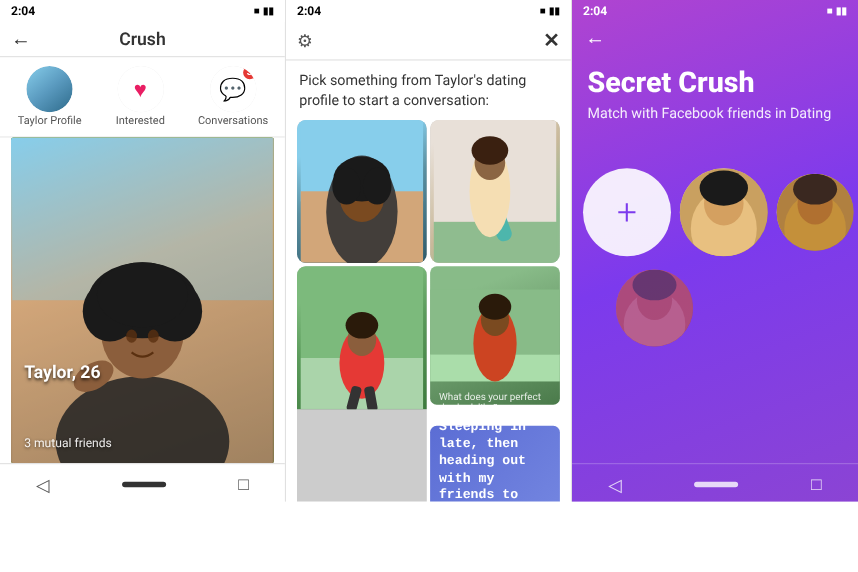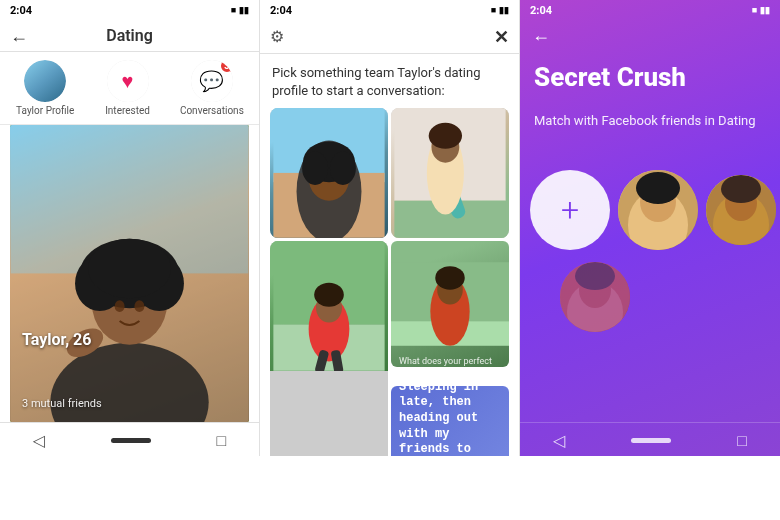--- a/index.html
+++ b/index.html
@@ -271,21 +271,21 @@
       font-size: 18px;
       cursor: pointer;
     }
     .panel3-content {
       padding: 8px 14px;
     }
     .panel3-title {
       font-size: 26px;
       font-weight: 800;
       color: #fff;
-      margin-bottom: 20px;
+      margin-bottom: 4px;
     }
     .panel3-subtitle {
       font-size: 13px;
       color: rgba(255,255,255,0.9);
       line-height: 1.4;
       margin-bottom: 32px;
     }
 
     .crush-bubbles-row {
       display: flex;
@@ -390,21 +390,21 @@
   <div class="status-bar">
     <span class="time">2:04</span>
     <div class="status-icons">
       <span>■</span>
       <span>▮▮</span>
     </div>
   </div>
 
   <div class="panel1-header">
     <span class="panel1-back">←</span>
-    <span class="panel1-title">Dating</span>
+    <span class="panel1-title">Crush</span>
   </div>
 
   <div class="nav-icons">
 
     <div class="nav-icon-item">
       <div class="icon-circle">
         <div class="avatar-circle"></div>
       </div>
       <span class="nav-icon-label">Taylor Profile</span>
     </div>
@@ -469,21 +469,21 @@
       <span>■</span>
       <span>▮▮</span>
     </div>
   </div>
 
   <div class="panel2-header">
     <span class="panel2-filter-icon">⚙</span>
     <span class="panel2-close">✕</span>
   </div>
 
-  <div class="panel2-prompt">Pick something team Taylor's dating profile to start a conversation:</div>
+  <div class="panel2-prompt">Pick something from Taylor's dating profile to start a conversation:</div>
 
   <div class="photo-grid">
 
     <div class="photo-cell" style="border-radius:8px; overflow:hidden;">
       <div class="photo-cell-bg">
         <div class="photo-cell-inner photo-1">
           <svg width="100%" height="100%" viewBox="0 0 120 140">
             <rect x="0" y="0" width="120" height="80" fill="#87ceeb"></rect>
             <rect x="0" y="70" width="120" height="70" fill="#d2a679"></rect>
             <ellipse cx="60" cy="90" rx="35" ry="55" fill="#333" opacity="0.9"></ellipse>

